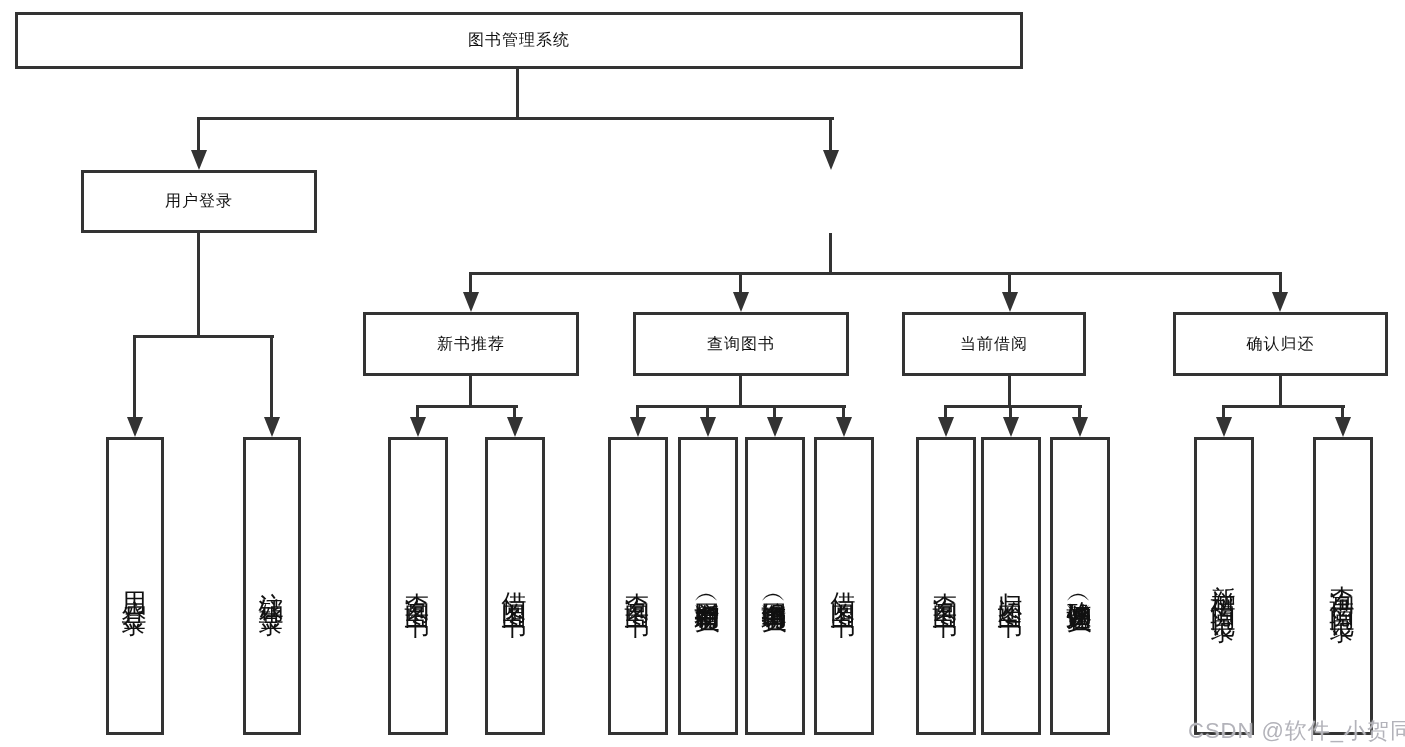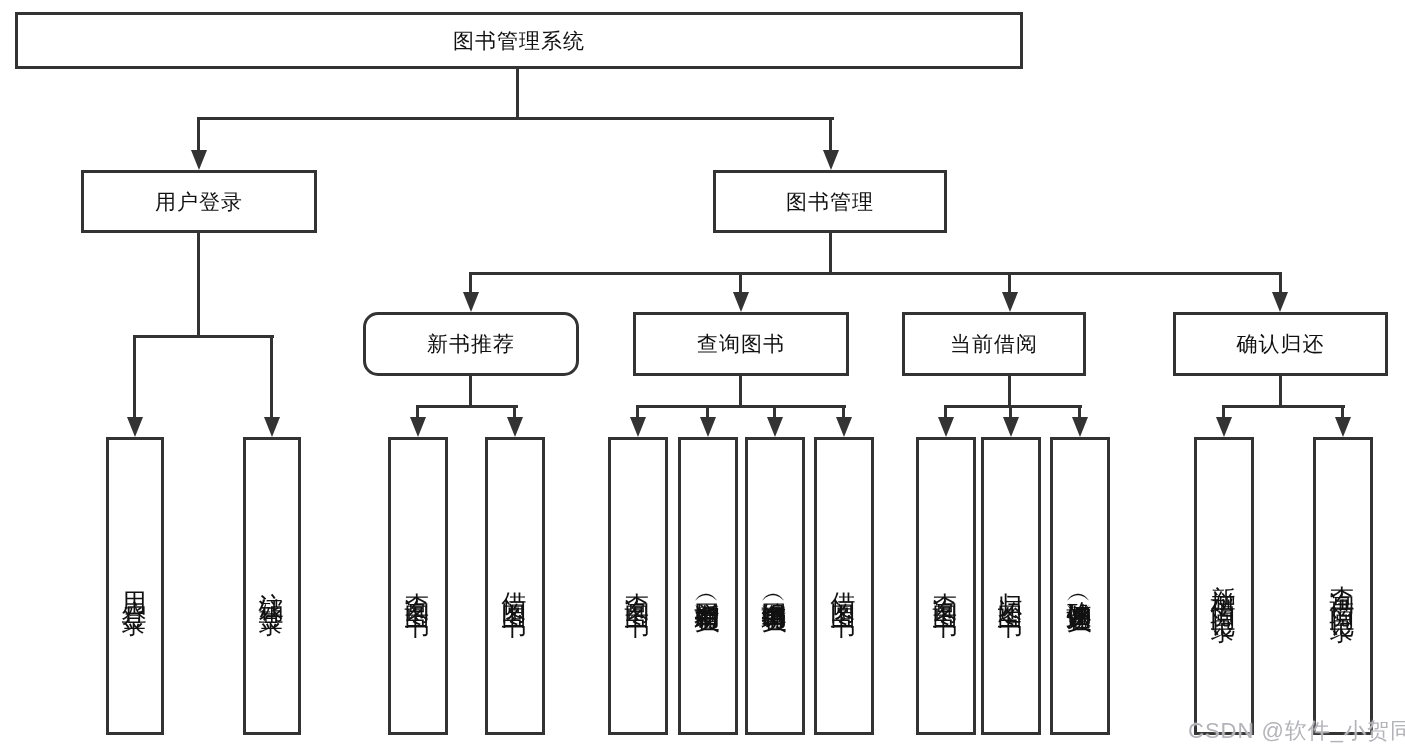--- a/index.html
+++ b/index.html
@@ -14,21 +14,21 @@
     font-family:"Liberation Sans","DejaVu Sans",sans-serif;
     color:var(--text);
     overflow:hidden;
   }
   .node{
     position:absolute;
     border:3px solid var(--line);
     background:#ffffff;
     display:flex;align-items:center;justify-content:center;
     box-sizing:border-box;
-    font-size:21px;
+    font-size:16px;
     letter-spacing:1px;
   }
   .leaf{
     position:absolute;
     border:3px solid var(--line);
     background:#ffffff;
     display:flex;align-items:center;justify-content:center;
     box-sizing:border-box;
   }
   .vtext{
@@ -69,43 +69,40 @@
   <div class="vline" style="left:516px;top:69px;height:49px;"></div>
   <div class="hline" style="left:197px;top:117px;width:637px;"></div>
   <div class="vline" style="left:197px;top:117px;height:34px;"></div>
   <div class="arrow" style="left:191px;top:150px;"></div>
   <div class="vline" style="left:829px;top:117px;height:34px;"></div>
   <div class="arrow" style="left:823px;top:150px;"></div>
 
   <div class="node" style="left:81px;top:170px;width:236px;height:63px;">
     <span>用户登录</span>
   </div>
-  <div class="node" style="left:713px;top:170px;width:234px;height:63px;">
-    <span>图书管理</span>
-  </div>
 
   <div class="vline" style="left:197px;top:233px;height:105px;"></div>
   <div class="hline" style="left:133px;top:335px;width:141px;"></div>
   <div class="vline" style="left:133px;top:335px;height:84px;"></div>
   <div class="arrow" style="left:127px;top:417px;"></div>
   <div class="vline" style="left:270px;top:335px;height:84px;"></div>
   <div class="arrow" style="left:264px;top:417px;"></div>
 
   <div class="vline" style="left:829px;top:233px;height:42px;"></div>
   <div class="hline" style="left:470px;top:272px;width:812px;"></div>
   <div class="vline" style="left:469px;top:272px;height:22px;"></div>
   <div class="arrow" style="left:463px;top:292px;"></div>
   <div class="vline" style="left:739px;top:272px;height:22px;"></div>
   <div class="arrow" style="left:733px;top:292px;"></div>
   <div class="vline" style="left:1008px;top:272px;height:22px;"></div>
   <div class="arrow" style="left:1002px;top:292px;"></div>
   <div class="vline" style="left:1279px;top:272px;height:22px;"></div>
   <div class="arrow" style="left:1272px;top:292px;"></div>
 
-  <div class="node" style="left:363px;top:312px;width:216px;height:64px;border-radius:15px;">
+  <div class="node" style="left:363px;top:312px;width:216px;height:64px;">
     <span>新书推荐</span>
   </div>
   <div class="node" style="left:633px;top:312px;width:216px;height:64px;">
     <span>查询图书</span>
   </div>
   <div class="node" style="left:902px;top:312px;width:184px;height:64px;">
     <span>当前借阅</span>
   </div>
   <div class="node" style="left:1173px;top:312px;width:215px;height:64px;">
     <span>确认归还</span>

